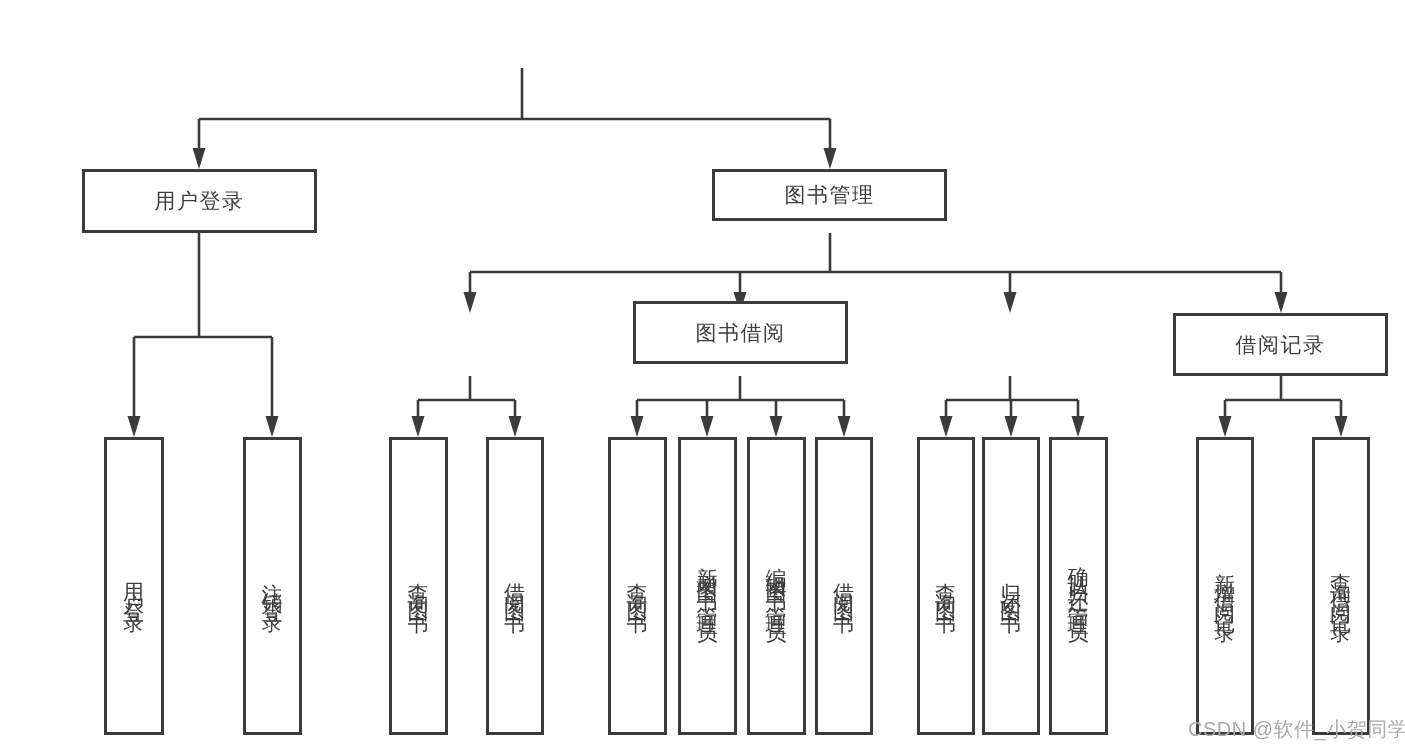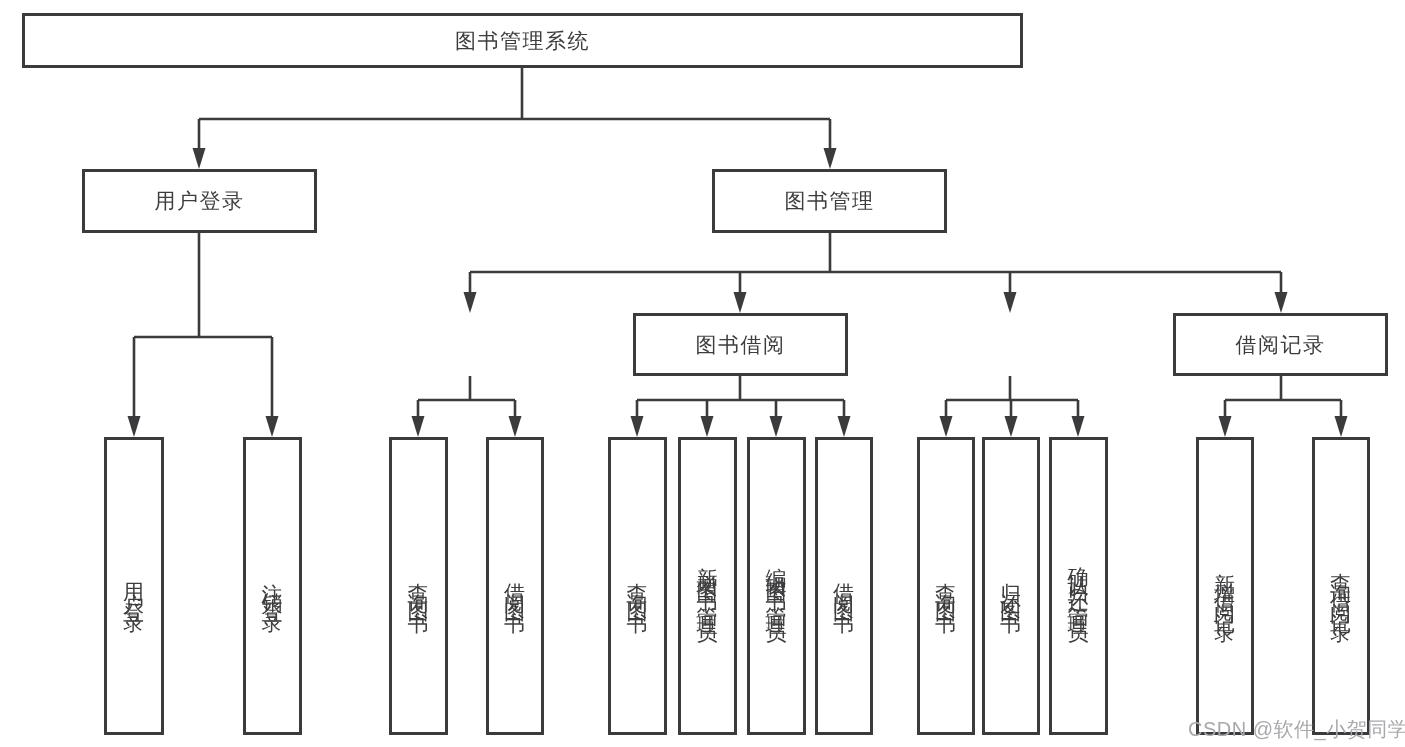--- a/index.html
+++ b/index.html
@@ -106,32 +106,29 @@
       <line x1="1011" y1="400" x2="1011" y2="421" stroke="#3b3b3d" stroke-width="2.6"></line>
       <polygon points="1004.5,416 1017.5,416 1011,437" fill="#3b3b3d"></polygon>
       <line x1="1078" y1="400" x2="1078" y2="421" stroke="#3b3b3d" stroke-width="2.6"></line>
       <polygon points="1071.5,416 1084.5,416 1078,437" fill="#3b3b3d"></polygon>
       <line x1="1225" y1="400" x2="1225" y2="421" stroke="#3b3b3d" stroke-width="2.6"></line>
       <polygon points="1218.5,416 1231.5,416 1225,437" fill="#3b3b3d"></polygon>
       <line x1="1341" y1="400" x2="1341" y2="421" stroke="#3b3b3d" stroke-width="2.6"></line>
       <polygon points="1334.5,416 1347.5,416 1341,437" fill="#3b3b3d"></polygon>
     </svg>
 
-  <div class="node" style="left:22px; top:13px; width:1001px; height:55px;">
-    <span>图书管理系统</span>
-  </div>
 
   <div class="node" style="left:82px; top:169px; width:235px; height:64px;">
     <span>用户登录</span>
   </div>
-  <div class="node" style="left:712px; top:169px; width:235px; height:64px;">
+  <div class="node" style="left:712px; top:169px; width:235px; height:52px;">
     <span>图书管理</span>
   </div>
 
-  <div class="node" style="left:633px; top:313px; width:215px; height:63px;">
+  <div class="node" style="left:633px; top:301px; width:215px; height:63px;">
     <span>图书借阅</span>
   </div>
   <div class="node" style="left:1173px; top:313px; width:215px; height:63px;">
     <span>借阅记录</span>
   </div>
 
   <div class="node leaf" style="left:104px; top:437px; width:60px; height:298px;">
     <span>用户登录</span>
   </div>
   <div class="node leaf" style="left:243px; top:437px; width:59px; height:298px;">

